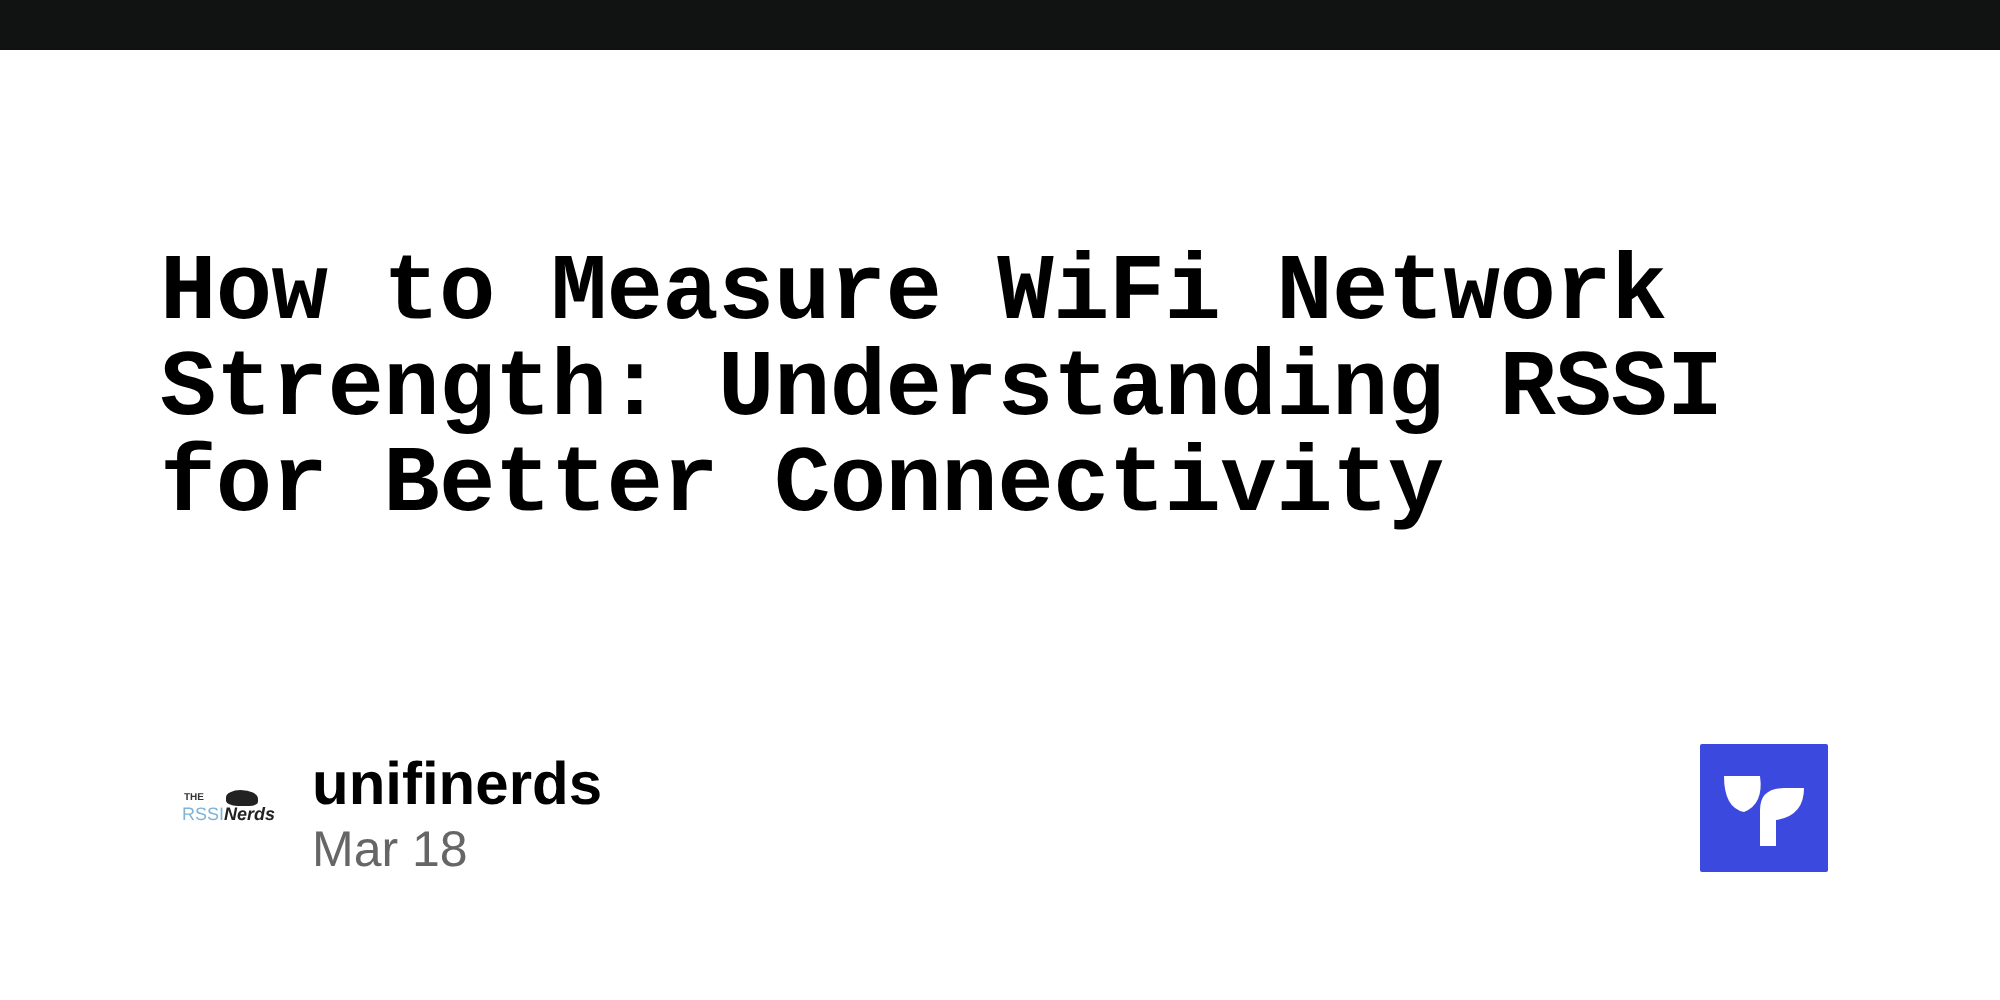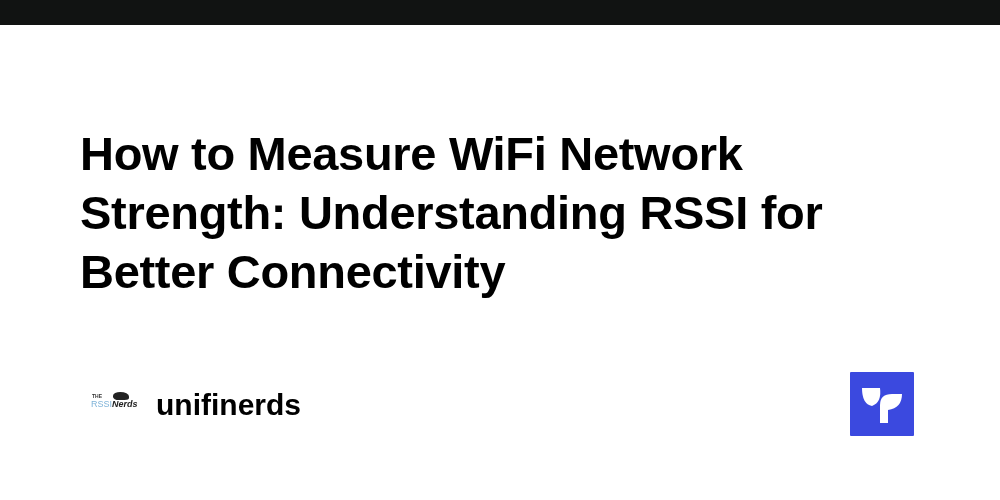--- a/index.html
+++ b/index.html
@@ -1,22 +1,23 @@
 <!DOCTYPE html>
 <html><head>
   <meta charset="utf-8">
   <style>
     * { margin: 0; padding: 0; box-sizing: border-box; }
     html, body { width: 1000px; height: 500px; overflow: hidden; background: #ffffff; }
     body { font-family: "Liberation Sans", "DejaVu Sans", sans-serif; position: relative; }
     .topbar { position: absolute; left: 0; top: 0; width: 1000px; height: 25px; background: #111312; }
     .title {
       position: absolute; left: 80px; top: 124px; width: 800px;
-      font-size: 47px; line-height: 59px; font-weight: 700; color: #000000;
+      font-size: 47px; line-height: 48px; font-weight: 700; color: #000000;
       letter-spacing: -0.3px;
+      font-family: Liberation Mono, monospace;
     }
     .author { position: absolute; left: 80px; top: 376px; display: flex; align-items: center; }
     .avatar {
       width: 58px; height: 58px; border-radius: 50%; background: #ffffff;
       display: flex; flex-direction: column; justify-content: center; align-items: center;
       position: relative; margin-right: 18px;
     }
     .avatar .the { font-size: 5px; color: #333; position: absolute; left: 12px; top: 17px; font-weight: 700; }
     .avatar .logo { font-size: 9px; position: absolute; left: 11px; top: 23px; white-space: nowrap; }
     .avatar .logo .u { color: #7fb3d8; }
@@ -38,20 +39,21 @@
 <h1 class="title">How to Measure WiFi Network Strength: Understanding RSSI for Better Connectivity</h1>
 
 <div class="author">
   <div class="avatar">
     <span class="the">THE</span>
     <span class="blob"></span>
     <span class="logo"><span class="u">RSSI</span><span class="n">Nerds</span></span>
   </div>
   <div class="meta">
     <span class="name">unifinerds</span>
+    <span class="date">Mar 18</span>
   </div>
 </div>
 
 <div class="brand">
   <svg width="64" height="64" viewBox="0 0 64 64">
     <path d="M12 16 L30 16 Q32 30 22 34 Q12 32 12 16 Z" fill="#ffffff"></path>
     <path d="M30 33 Q30 22 42 22 L52 22 Q52 36 38 38 L38 51 L30 51 Z" fill="#ffffff"></path>
   </svg>
 </div>
 

